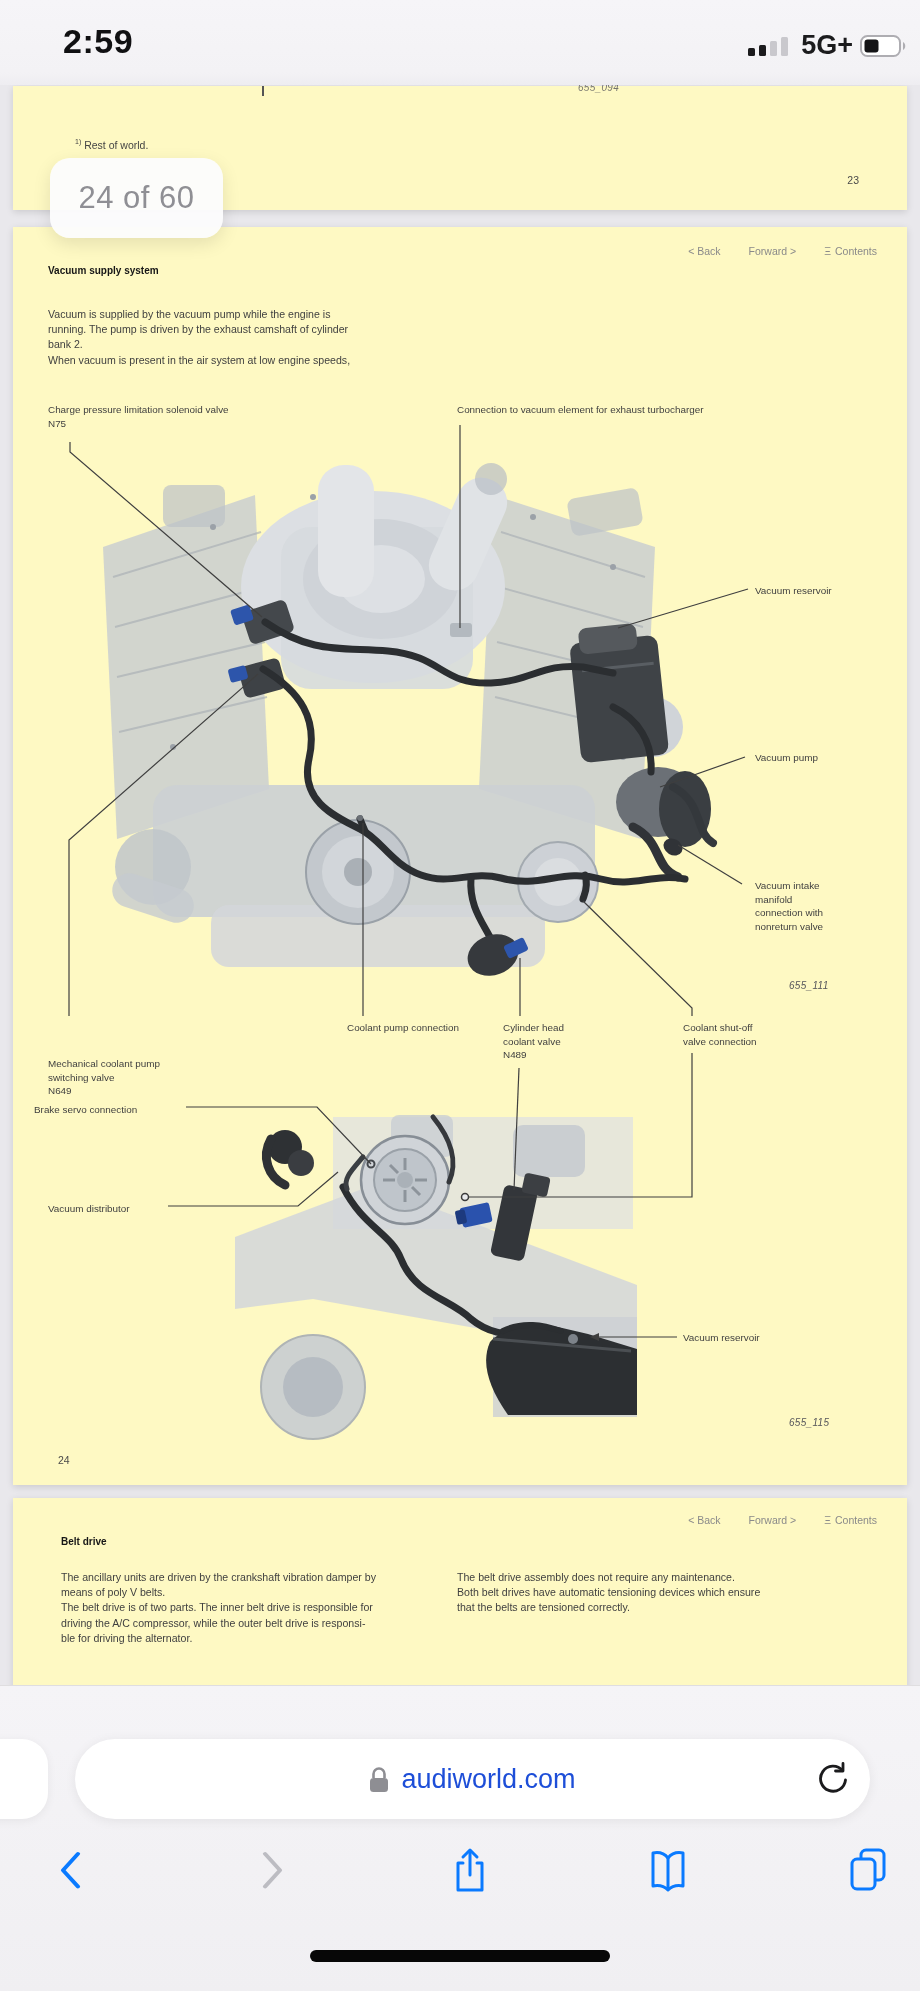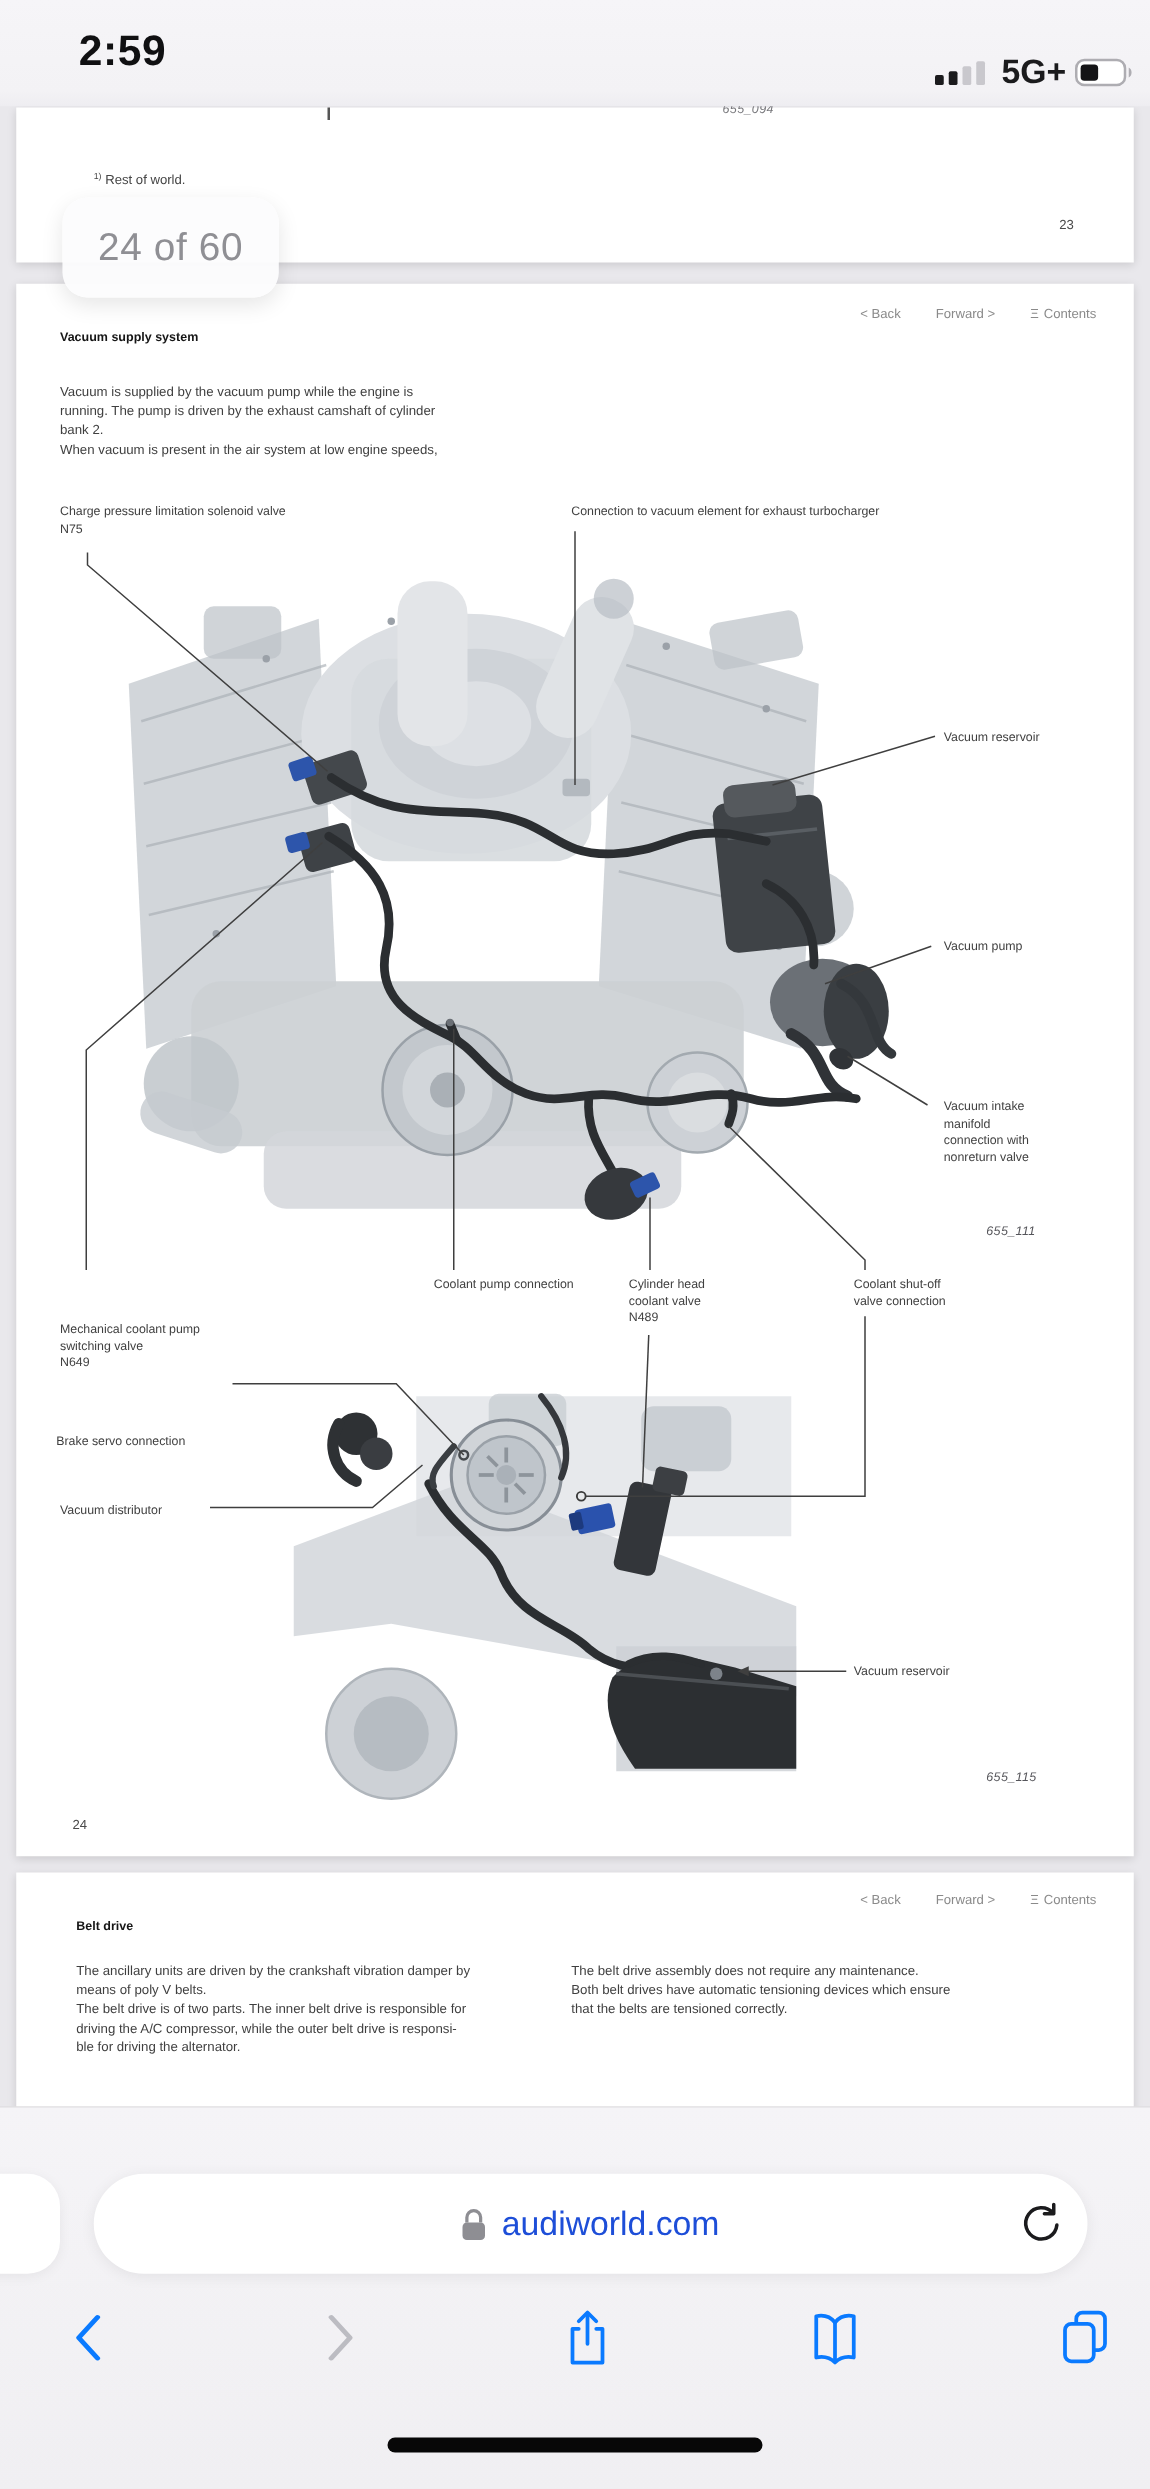--- a/index.html
+++ b/index.html
@@ -1,24 +1,24 @@
 <!DOCTYPE html>
 <html><head>
 <meta charset="utf-8">
 <style>
   html,body{margin:0;padding:0;}
   body{width:920px;height:1991px;position:relative;overflow:hidden;background:#e9e8ec;
        font-family:"Liberation Sans","DejaVu Sans",sans-serif;}
   .status-bar{position:absolute;left:0;top:0;width:920px;height:85px;
       background:linear-gradient(180deg,#f6f5f8 0%,#f3f2f5 85%,#eeedf1 100%);z-index:30;}
   .sb-time{position:absolute;left:63px;top:22px;font-size:34px;font-weight:700;color:#101012;letter-spacing:.5px;}
-  .sb-right{position:absolute;right:12px;top:30px;display:flex;align-items:center;gap:7px;margin-top:12px;}
+  .sb-right{position:absolute;right:12px;top:30px;display:flex;align-items:center;gap:7px;}
   .sb-5g{font-size:27px;font-weight:600;color:#1b1b1d;}
   
-  .card{position:absolute;left:13px;width:894px;background:#ffffff;
+  .card{position:absolute;left:13px;width:894px;background:#fef9c3;
         box-shadow:0 2px 7px rgba(0,0,0,.13);}
   .prev-card{top:86px;height:124px;}
   .main-card{top:227px;height:1258px;}
   .third-card{top:1498px;height:260px;}
   .pg-num{position:absolute;font-size:10.5px;color:#4a4a4a;}
   .footnote{position:absolute;left:62px;top:52px;font-size:10.5px;color:#454545;}
   .footnote sup{font-size:7px;}
   .figref{position:absolute;font-size:10px;font-style:italic;color:#55555a;letter-spacing:.3px;}
   .figref-faint{top:-4px;left:565px;opacity:.8;}
   .tick{position:absolute;left:249px;top:0;width:2px;height:10px;background:#555;}
@@ -263,21 +263,21 @@
   <div class="callout-label" style="left:35px;top:794px;margin-top:36px;">Mechanical coolant pump
 switching valve
 N649</div>
   <div class="callout-label" style="left:334px;top:794px;">Coolant pump connection</div>
   <div class="callout-label" style="left:490px;top:794px;">Cylinder head
 coolant valve
 N489</div>
   <div class="callout-label" style="left:670px;top:794px;">Coolant shut-off
 valve connection</div>
 
-  <div class="callout-label" style="left:32px;top:876px;margin-top:44px;">Brake servo connection</div>
+  <div class="callout-label" style="left:21px;top:876px;">Brake servo connection</div>
   <div class="callout-label" style="left:35px;top:975px;">Vacuum distributor</div>
   <div class="callout-label" style="left:670px;top:1104px;">Vacuum reservoir</div>
   <div class="figref" style="left:776px;top:1190px;">655_115</div>
   <div class="pg-num" style="left:45px;top:1227px;">24</div>
 </div>
 
 <div class="card third-card">
   <div class="doc-nav" style="top:16px;">
     <span class="nav-item">
         <span>&lt; Back</span>

